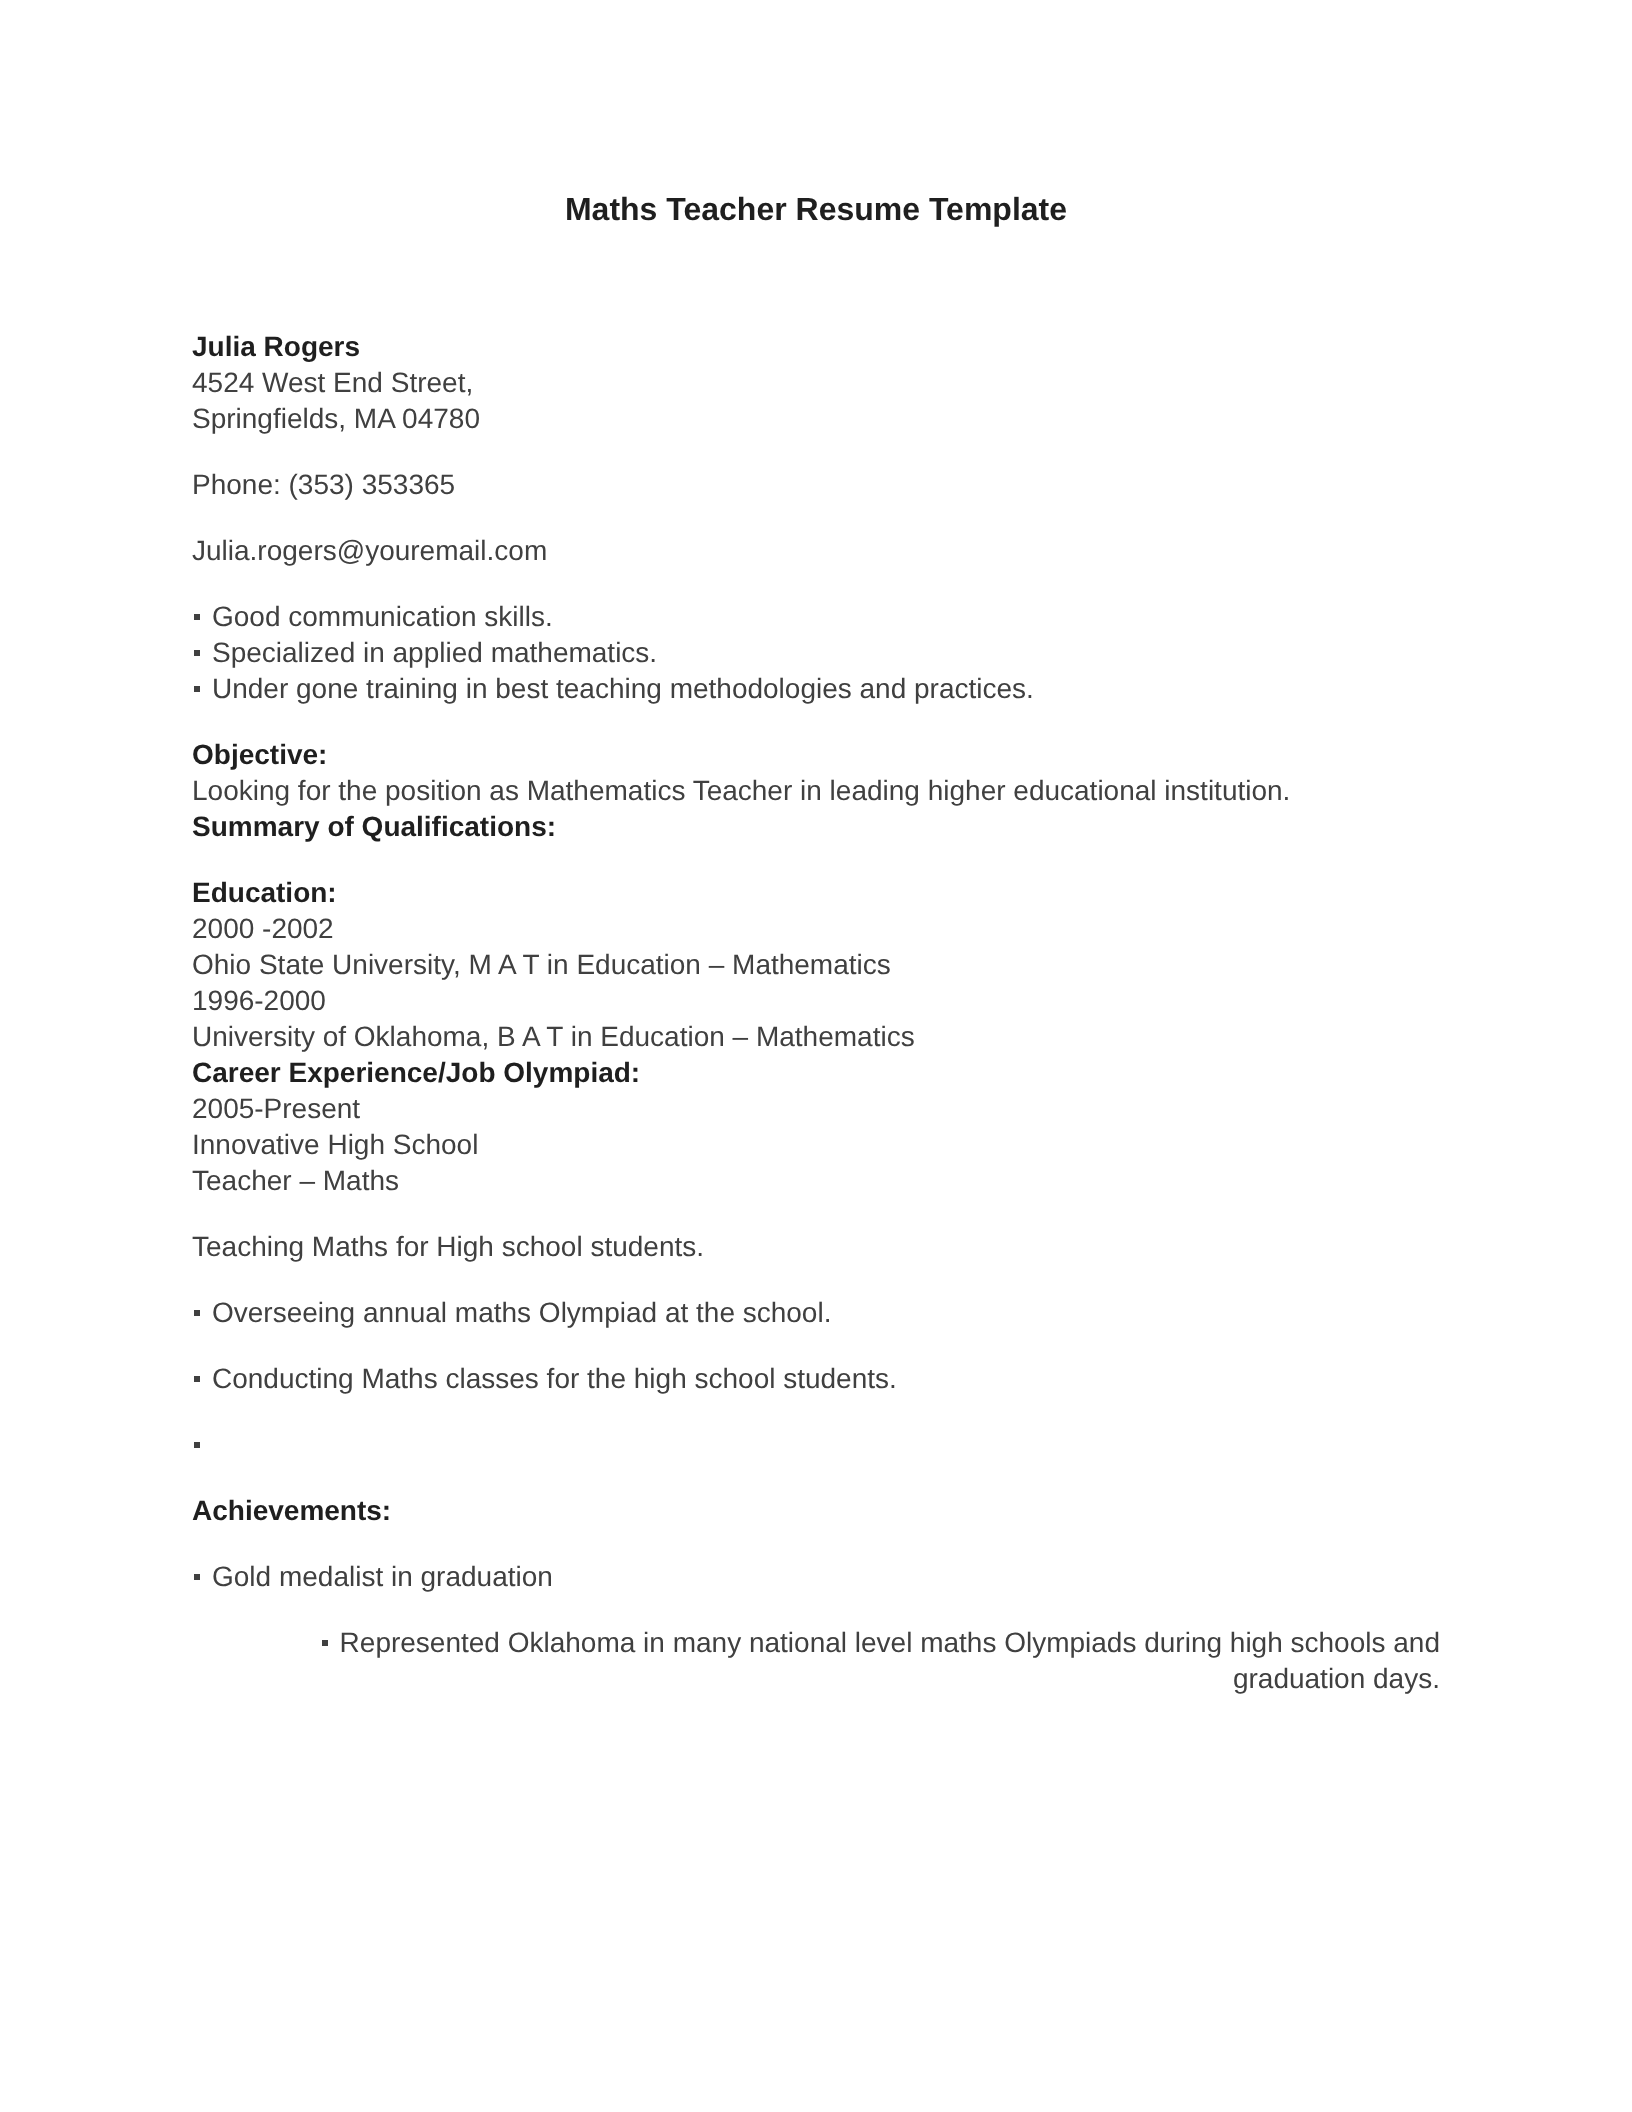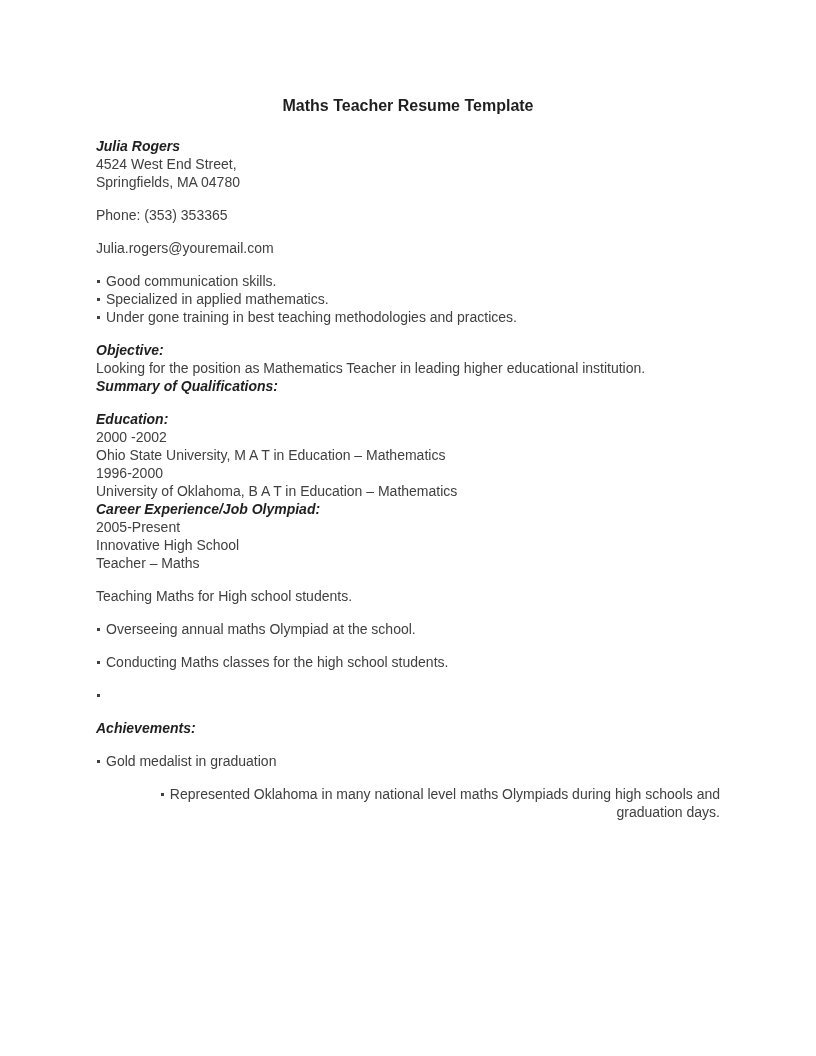--- a/index.html
+++ b/index.html
@@ -19,36 +19,35 @@
     line-height: 18px;
     color: var(--body-color, #404040);
     overflow: hidden;
   }
   .doc-title {
     font-weight: bold;
     font-size: 16px;
     line-height: 19px;
     text-align: center;
     color: var(--heading-color, #1f1f1f);
-    margin: 0 0 22px 0;
+    margin: 0 0 49px 0;
   }
   .block {
     margin: 0 0 15px 0;
   }
   .block:last-child {
     margin-bottom: 0;
     text-align: right;
   }
   .line {
     min-height: 18px;
   }
   .line.bold {
     font-weight: bold;
     color: var(--heading-color, #1f1f1f);
-    font-style: italic;
   }
   .bullet {
     display: inline-block;
     width: 3px;
     height: 3px;
     background: var(--body-color, #404040);
     margin: 0 6px 3px 1px;
   }
 </style>
 </head>

